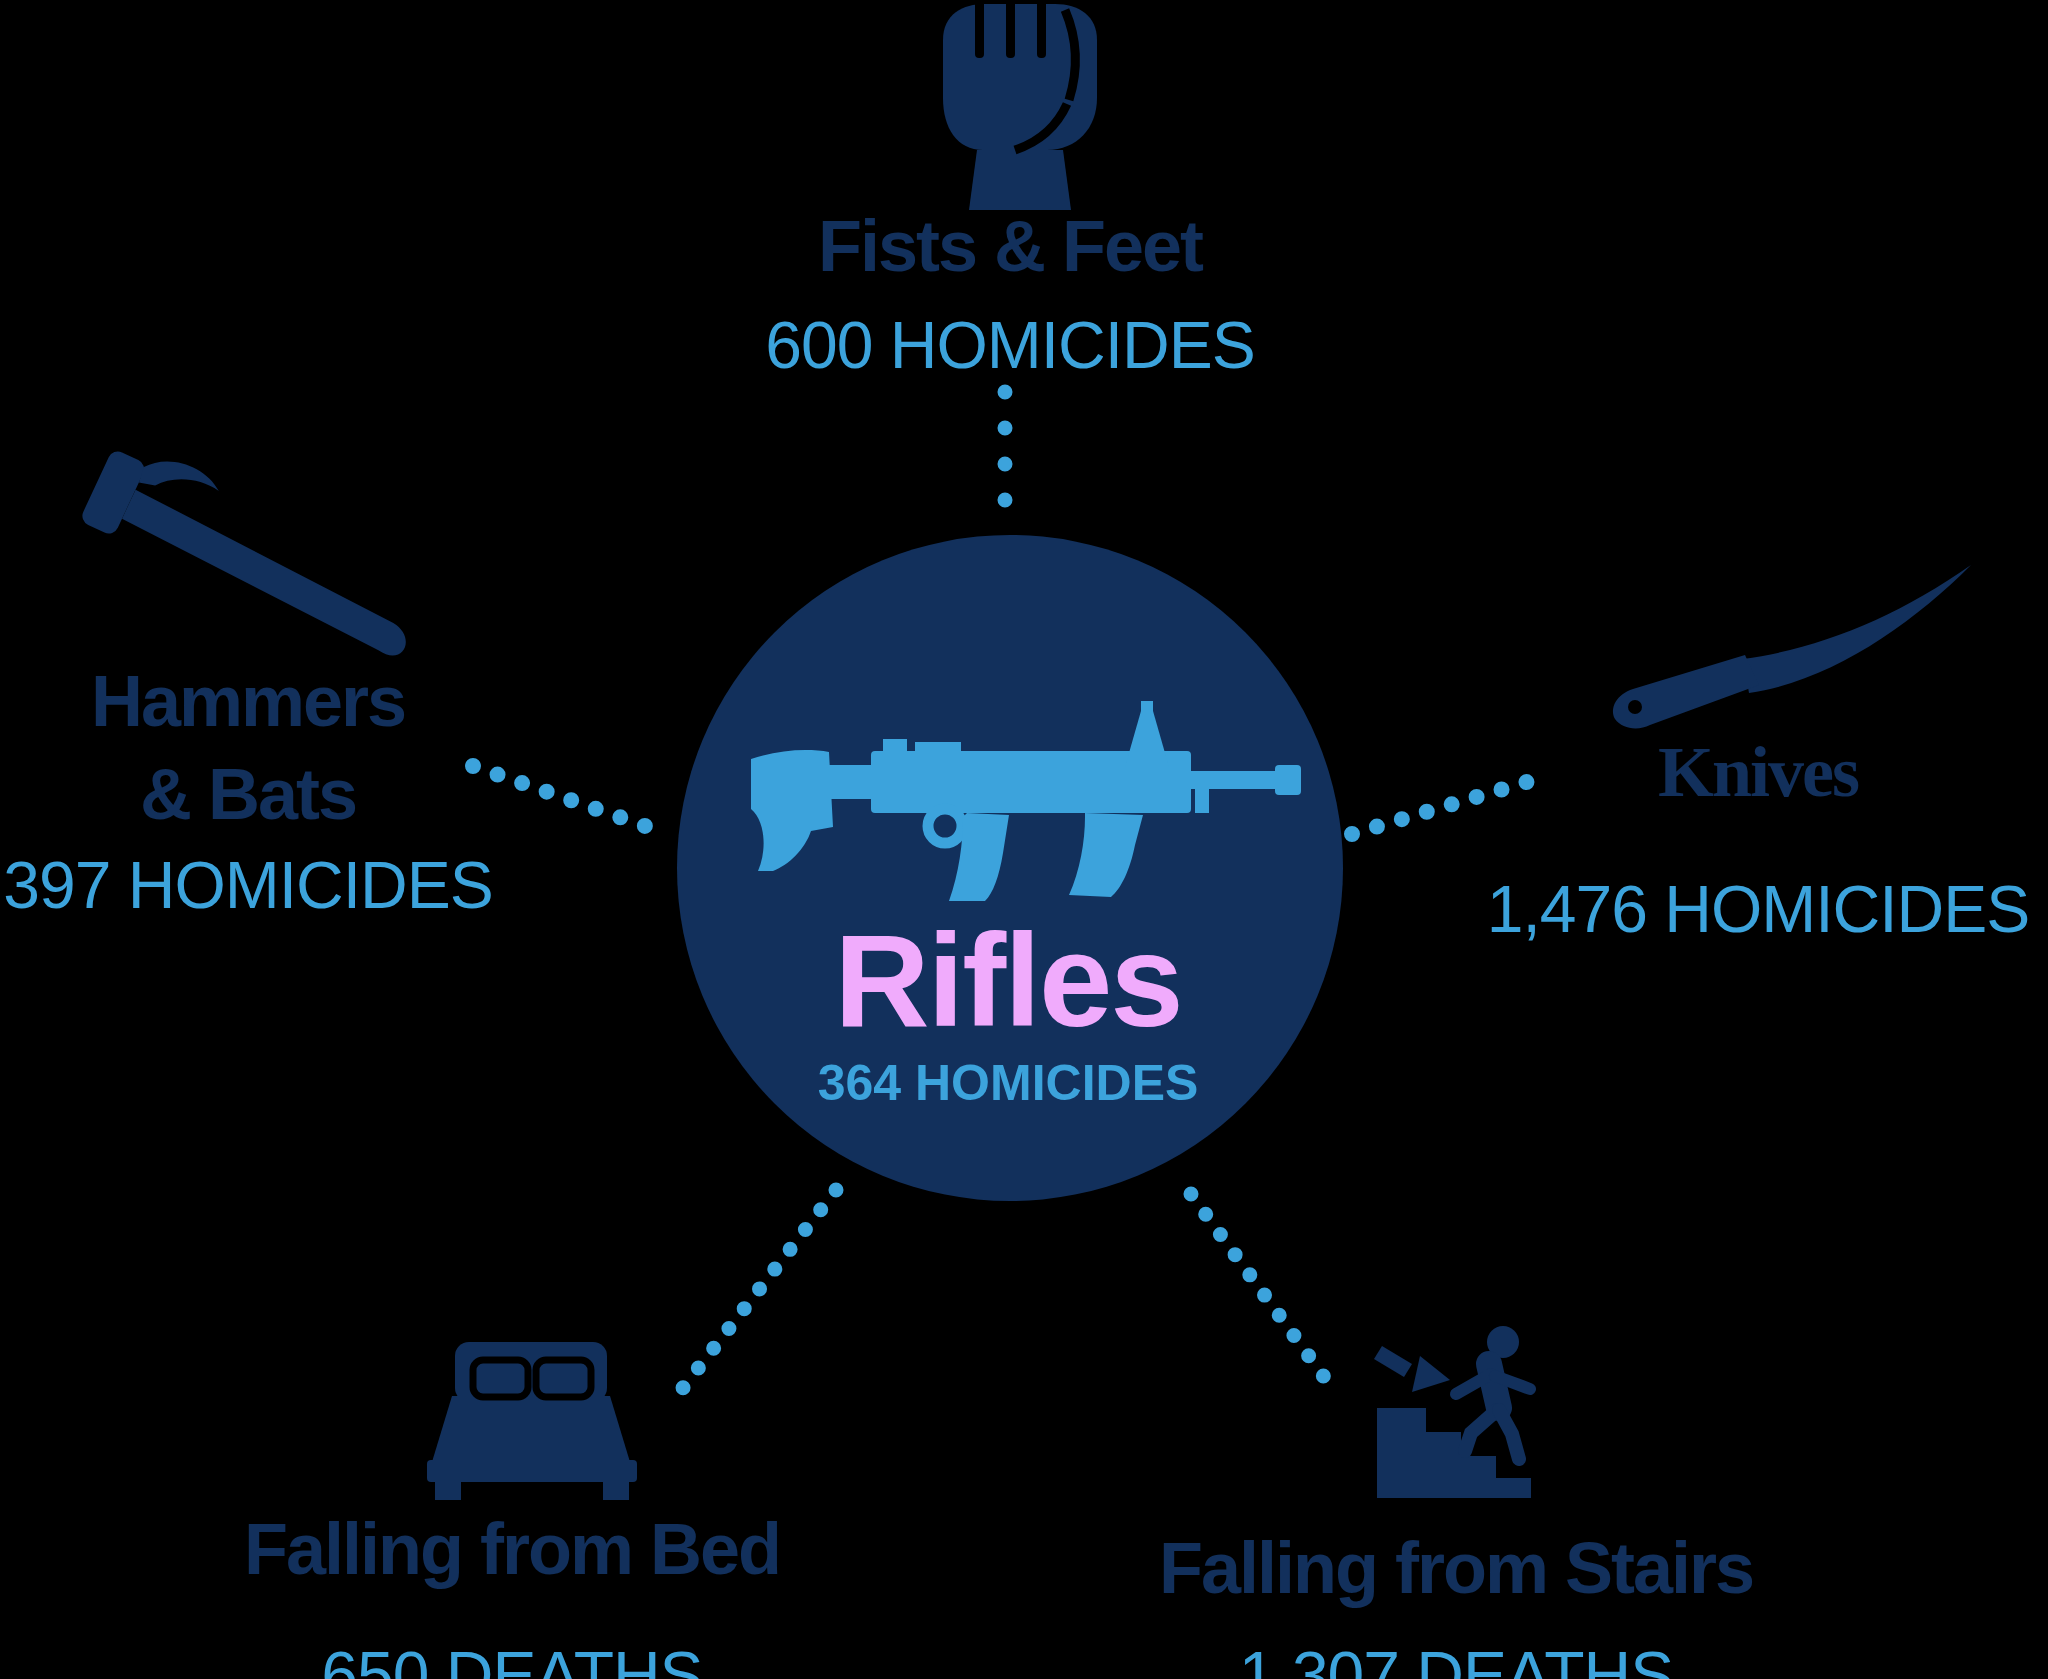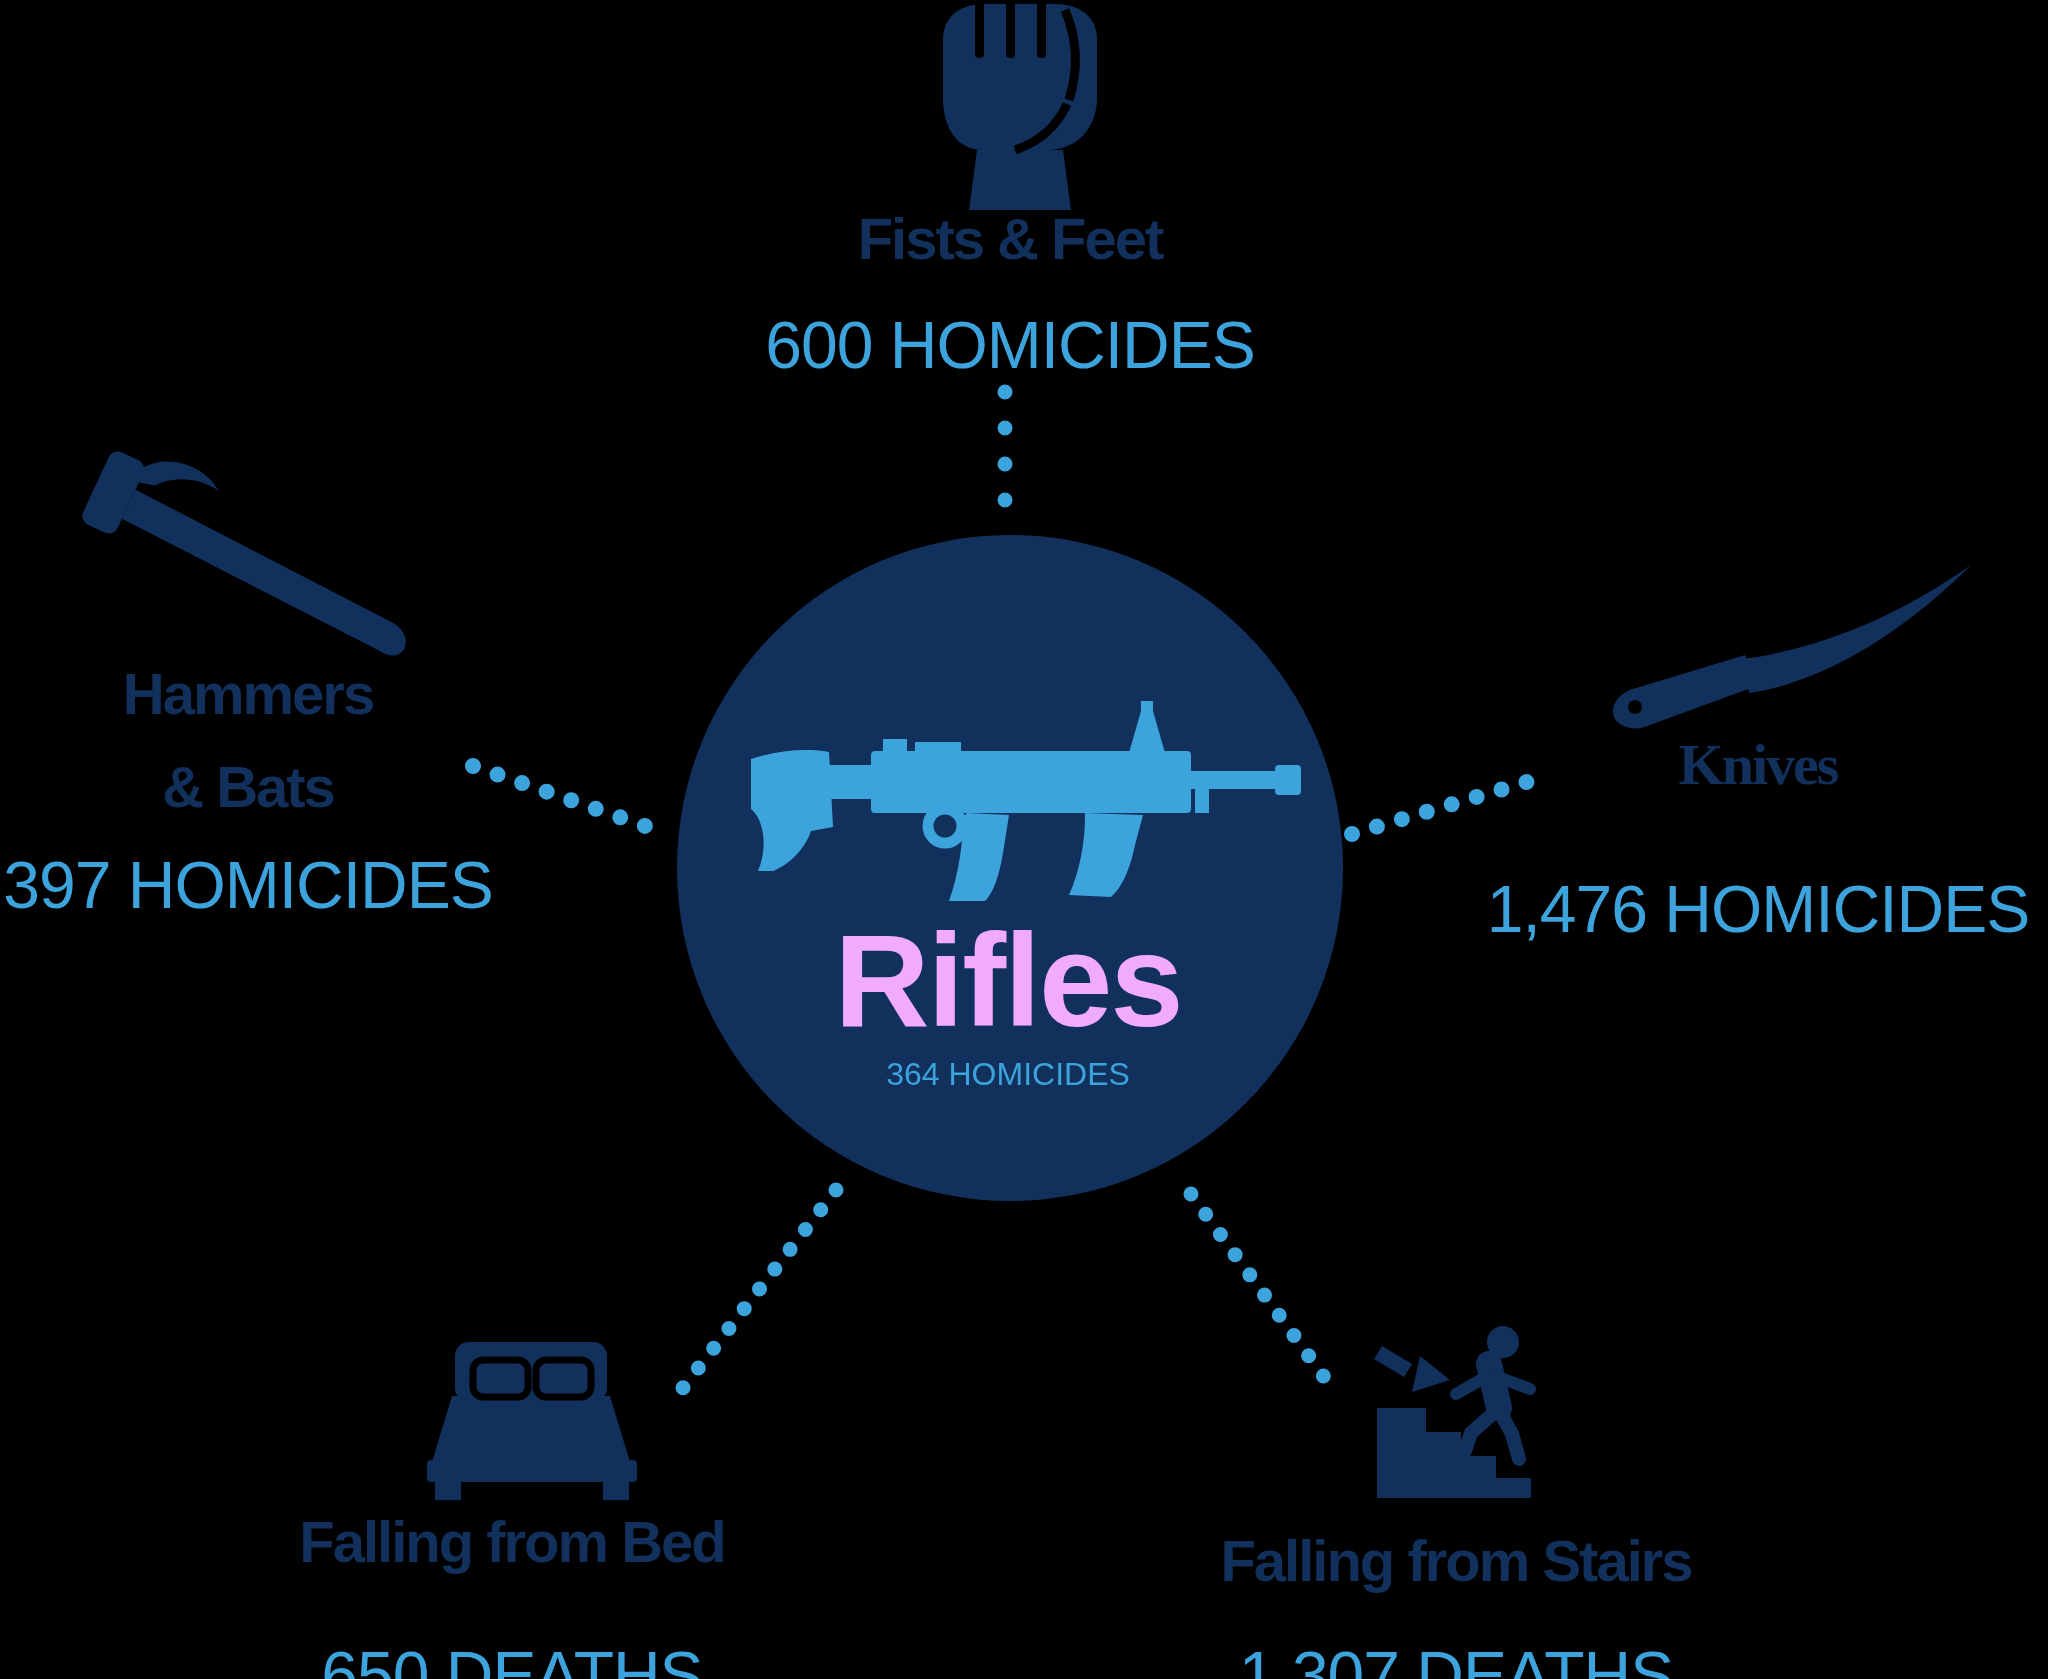--- a/index.html
+++ b/index.html
@@ -3,37 +3,37 @@
 <meta charset="utf-8">
 <style>
   html,body{margin:0;padding:0;background:#000;}
   .stage{
     position:relative;width:2048px;height:1679px;background:#000000;
     overflow:hidden;font-family:"Liberation Sans","DejaVu Sans",sans-serif;
   }
   .abs{position:absolute;}
   .cx{transform:translateX(-50%);white-space:nowrap;text-align:center;}
   .title{
-    font-size:58px;font-weight:800;letter-spacing:-2px;line-height:1.0;
+    font-size:72px;font-weight:800;letter-spacing:-2px;line-height:1.0;
     color:#12305C;
   }
   .stat{
     font-size:66px;font-weight:400;letter-spacing:-1px;line-height:1.0;
     color:#3CA3DC;
   }
   .center-circle{
     left:677px;top:535px;width:666px;height:666px;border-radius:50%;
     background:#12305C;
   }
   .center-label{
     font-size:132px;font-weight:800;letter-spacing:-2px;line-height:1.0;
     color:#f0abfc;
   }
   .center-stat{
-    font-size:32px;font-weight:400;letter-spacing:0px;line-height:1.0;
+    font-size:50px;font-weight:700;letter-spacing:0px;line-height:1.0;
     color:#3CA3DC;
   }
   svg.icon{position:absolute;overflow:visible;}
   .connector{stroke:#3CA3DC;stroke-linecap:round;fill:none;}
 </style>
 </head>
 <body>
 
 <div class="stage">
 

